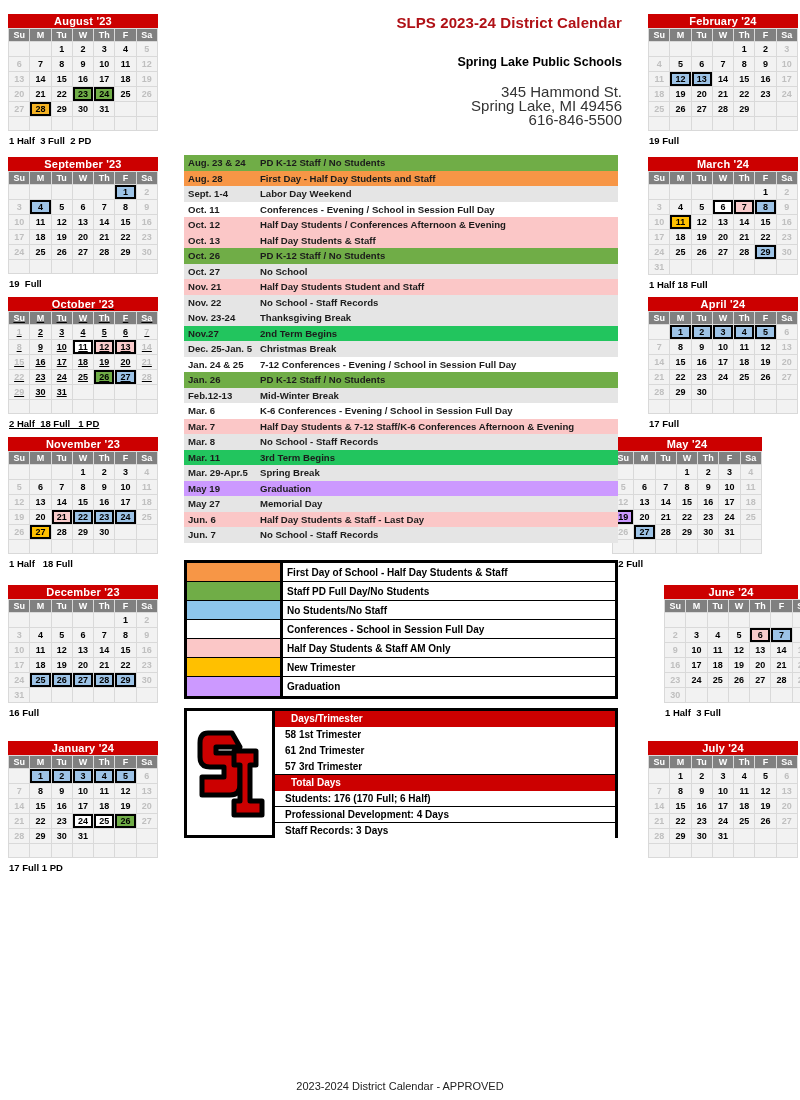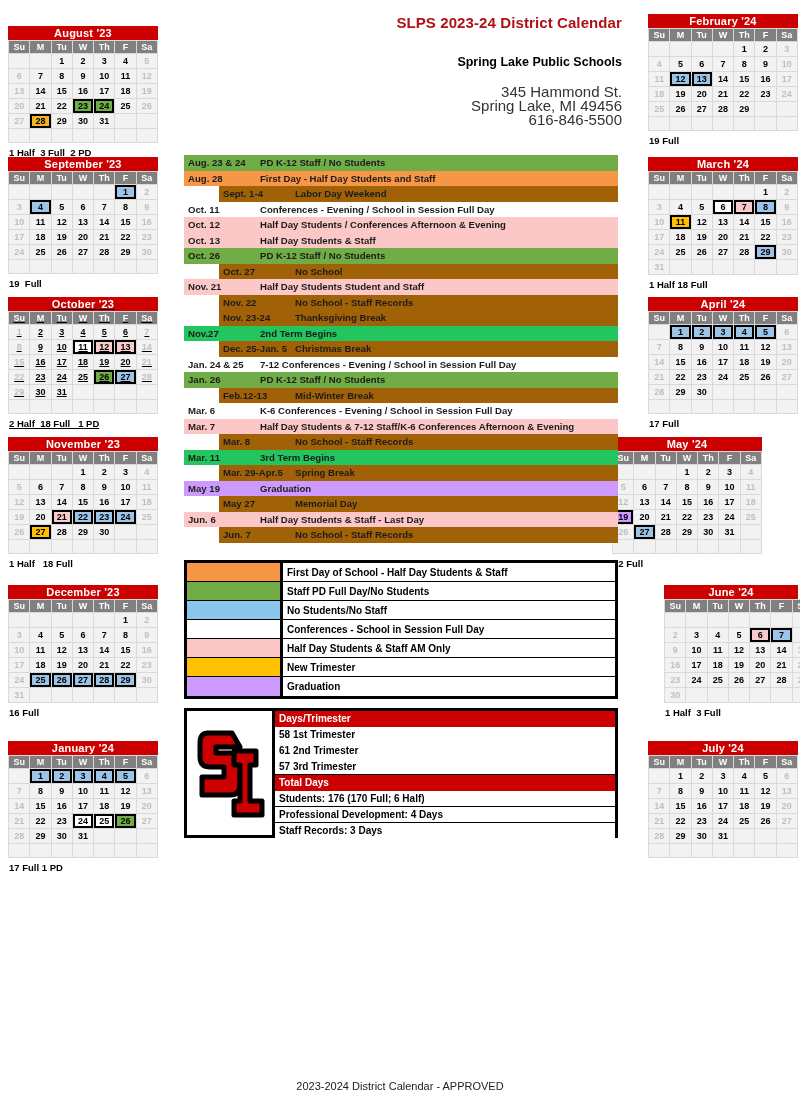--- a/index.html
+++ b/index.html
@@ -102,21 +102,21 @@
     height:15.5px;
     line-height:15.5px;
     font-size:9.6px;
     font-weight:bold;
     color:#1c1c1c;
   }
   .ev .d { width:76px; padding-left:4px; flex:0 0 76px; }
   .ev .t { flex:1 1 auto; }
   .ev.c-green  { background:#70AD47; }
   .ev.c-orange { background:#F79646; }
-  .ev.c-blue   { background:#a16207;margin-left:35px; }
+  .ev.c-blue   { background:#e5e5e5; }
   .ev.c-white  { background:#FFFFFF; }
   .ev.c-pink   { background:#FBC7C7; }
   .ev.c-gold   { background:#22c55e; }
   .ev.c-purple { background:#CC99FF; }
 
   
   .legend {
     position:absolute; left:184px; top:560px; width:434px;
     border:3px solid #000; background:#fff;
   }
@@ -140,25 +140,25 @@
     position:absolute; left:184px; top:708px; width:434px; height:130px;
     border:3px solid #000; background:#fff; display:flex;
   }
   .sum-logo {
     width:88px; flex:0 0 88px; border-right:3px solid #000;
     display:flex; align-items:center; justify-content:center;
   }
   .sum-table { flex:1 1 auto; display:flex; flex-direction:column; }
   .sum-hd {
     background:#CC0000; color:#fff; font-size:10px; font-weight:bold;
-    height:16px; line-height:16px; padding-left:4px;
+    height:16px; line-height:16px; padding-left:16px;
   }
   .sum-row {
     font-size:10px; font-weight:bold; color:#000;
-    height:16px; line-height:16px; padding-left:4px;
+    height:16px; line-height:16px; padding-left:10px;
     border-bottom:1.5px solid #000;
     background:#fff;
   }
   .sum-row.nb { border-bottom:none; }
 
   
   .footer {
     position:absolute; left:0; top:1080px; width:800px; text-align:center;
     font-size:11px; color:#222;
   }
@@ -172,21 +172,21 @@
     <div class="hdr-title">SLPS 2023-24 District Calendar</div>
     <div class="hdr-sub">Spring Lake Public Schools</div>
     <div class="hdr-addr">
       <div>345 Hammond St.</div>
       <div>Spring Lake, MI 49456</div>
       <div>616-846-5500</div>
     </div>
   </div>
 
   <div id="months-host">
-      <div class="month" style="left: 8px; top: 14px; margin-top: 12px;">
+      <div class="month" style="left: 8px; top: 14px;">
         <div class="month-title">August '23</div>
         <table class="cal">
           <thead>
             <tr>
               <th>Su</th>
               <th>M</th>
               <th>Tu</th>
               <th>W</th>
               <th>Th</th>
               <th>F</th>

